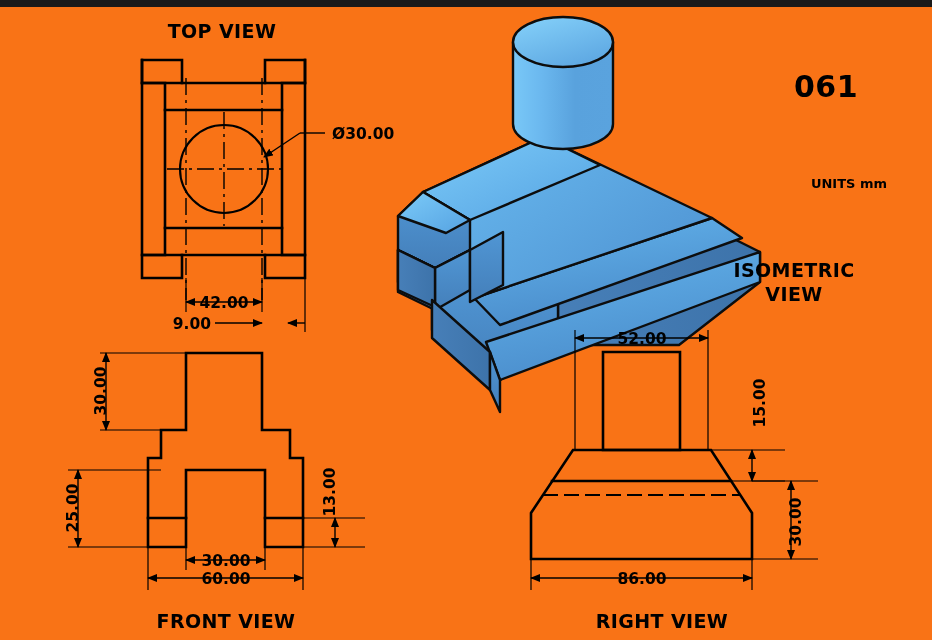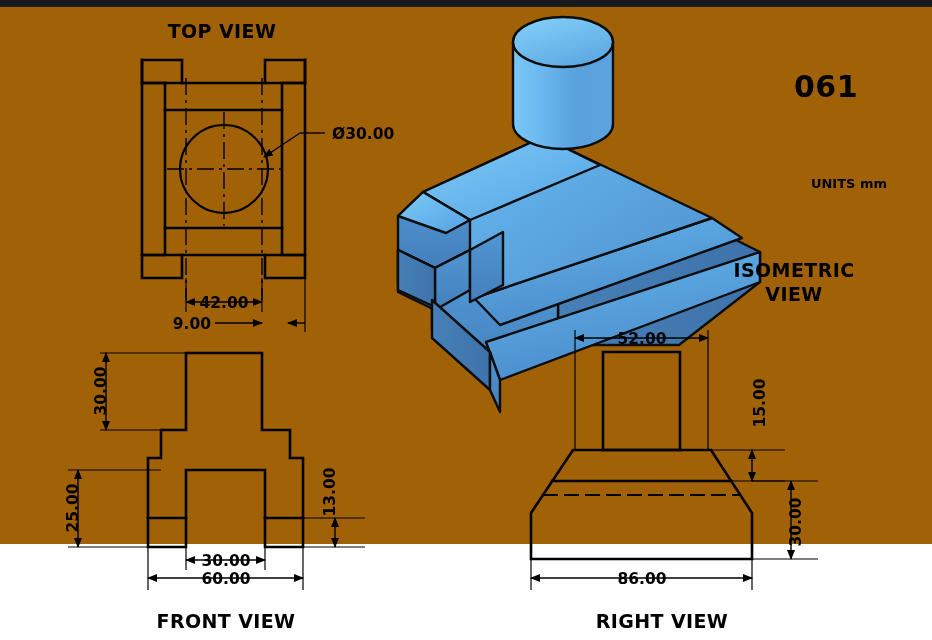--- a/index.html
+++ b/index.html
@@ -1,18 +1,18 @@
 <!DOCTYPE html>
 <html><head>
 <meta charset="utf-8">
 <style>
   html,body{margin:0;padding:0;background:#ffffff;}
   body{width:932px;height:640px;overflow:hidden;
        font-family:"DejaVu Sans","Liberation Sans",sans-serif;}
-  #sheet{position:relative;width:932px;height:544px;background:#a16207;}
+  #sheet{position:relative;width:932px;height:640px;background:#f97316;}
   #topbar{position:absolute;left:0;top:0;width:932px;height:7px;background:#1a1a1a;}
   svg.layer{position:absolute;left:0;top:0;width:932px;height:640px;}
   .vtitle{font-weight:bold;font-size:19px;fill:#000;
           font-family:"DejaVu Sans","Liberation Sans",sans-serif;letter-spacing:.4px;}
   .dim{font-weight:bold;font-size:15.5px;fill:#000;
        font-family:"DejaVu Sans","Liberation Sans",sans-serif;}
   .partno{font-weight:bold;font-size:30px;fill:#000;
           font-family:"DejaVu Sans","Liberation Sans",sans-serif;letter-spacing:.5px;}
   .units{font-weight:bold;font-size:13px;fill:#000;
          font-family:"DejaVu Sans","Liberation Sans",sans-serif;}

